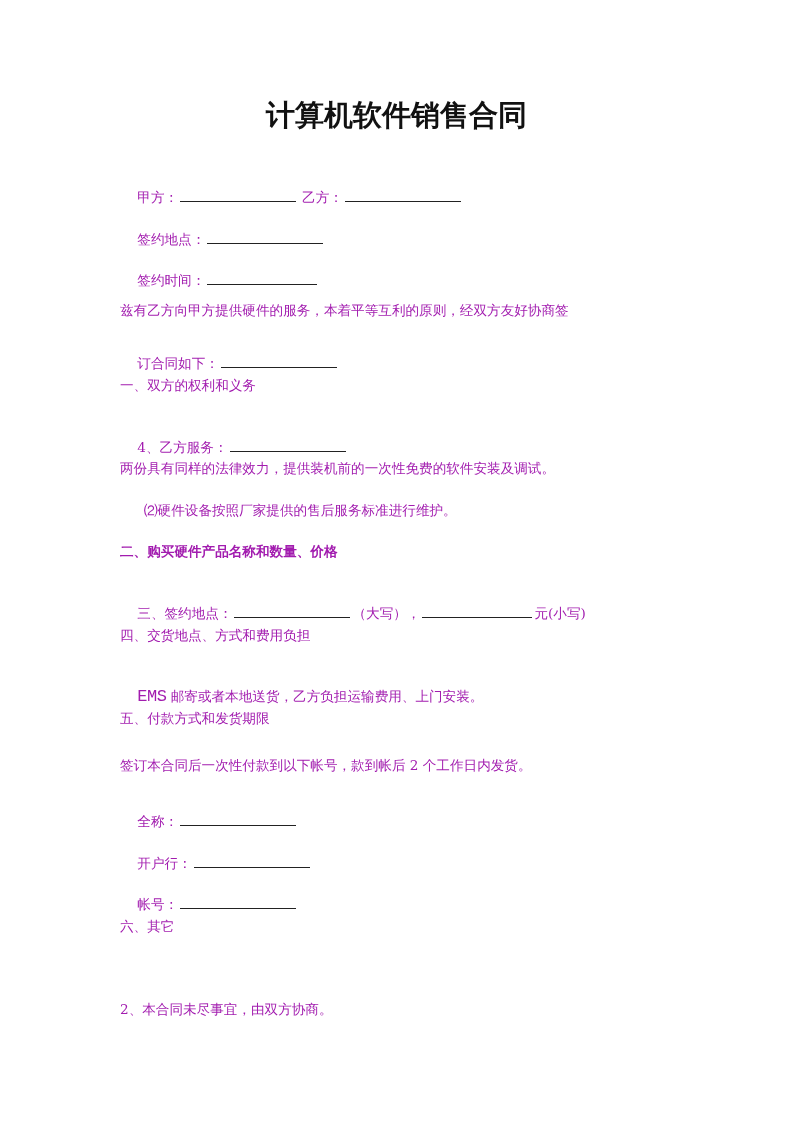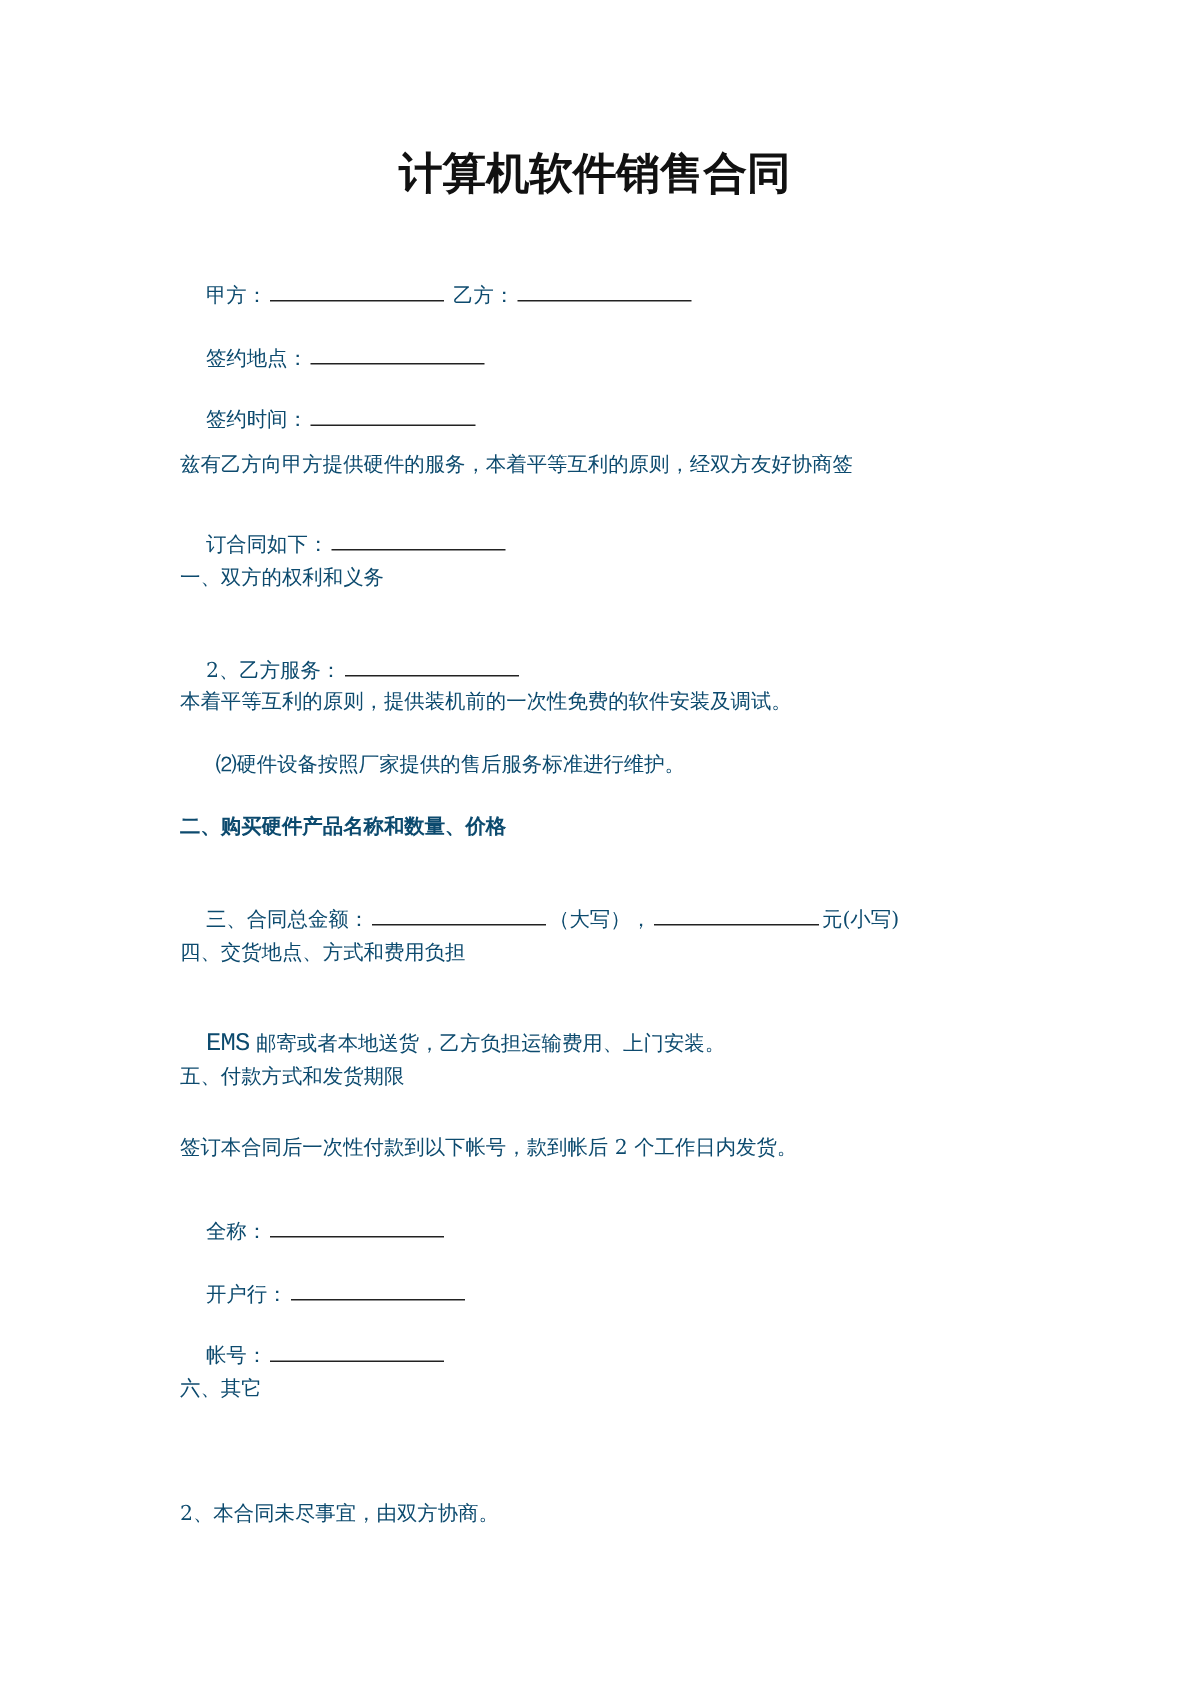--- a/index.html
+++ b/index.html
@@ -35,21 +35,21 @@
       line-height: 38px;
       letter-spacing: 0px;
       color: #111111;
     }
     .line {
       position: absolute;
       left: 120px;
       font-size: 13.6px;
       line-height: 20px;
       white-space: pre;
-      color: #0c4a6e;
+      color: #a21caf;
     }
     .blank {
       display: inline-block;
       border-bottom: 1.2px solid #222222;
       height: 12px;
       vertical-align: baseline;
       margin: 0 2px;
     }
     .mono {
       font-family: Liberation Mono, monospace;
@@ -78,30 +78,30 @@
 
   <div class="line" style="top:300px;text-align:center;">兹有乙方向甲方提供硬件的服务，本着平等互利的原则，经双方友好协商签</div>
 
   <div class="line" style="top:333px;">
     <span>订合同如下：</span><span class="blank" style="width:116px;"></span>
   </div>
 
   <div class="line" style="top:375px;">一、双方的权利和义务</div>
 
   <div class="line" style="top:417px;">
-    <span>2、乙方服务：</span><span class="blank" style="width:116px;"></span>
+    <span>4、乙方服务：</span><span class="blank" style="width:116px;"></span>
   </div>
 
-  <div class="line" style="top:458px;">本着平等互利的原则，提供装机前的一次性免费的软件安装及调试。</div>
+  <div class="line" style="top:458px;">两份具有同样的法律效力，提供装机前的一次性免费的软件安装及调试。</div>
   <div class="line" style="top:500px;padding-left:24px;">⑵硬件设备按照厂家提供的售后服务标准进行维护。</div>
 
   <div class="line" style="top:541px;font-weight:bold;">二、购买硬件产品名称和数量、价格</div>
 
   <div class="line" style="top:583px;">
-    <span>三、合同总金额：</span><span class="blank" style="width:116px;"></span><span>（大写），</span><span class="blank" style="width:110px;"></span><span>元(小写)</span>
+    <span>三、签约地点：</span><span class="blank" style="width:116px;"></span><span>（大写），</span><span class="blank" style="width:110px;"></span><span>元(小写)</span>
   </div>
 
   <div class="line" style="top:625px;">四、交货地点、方式和费用负担</div>
   <div class="line" style="top:666px;">
     <span class="mono">EMS</span><span> 邮寄或者本地送货，乙方负担运输费用、上门安装。</span>
   </div>
 
   <div class="line" style="top:708px;">五、付款方式和发货期限</div>
   <div class="line" style="top:755px;">签订本合同后一次性付款到以下帐号，款到帐后 2 个工作日内发货。</div>
 

